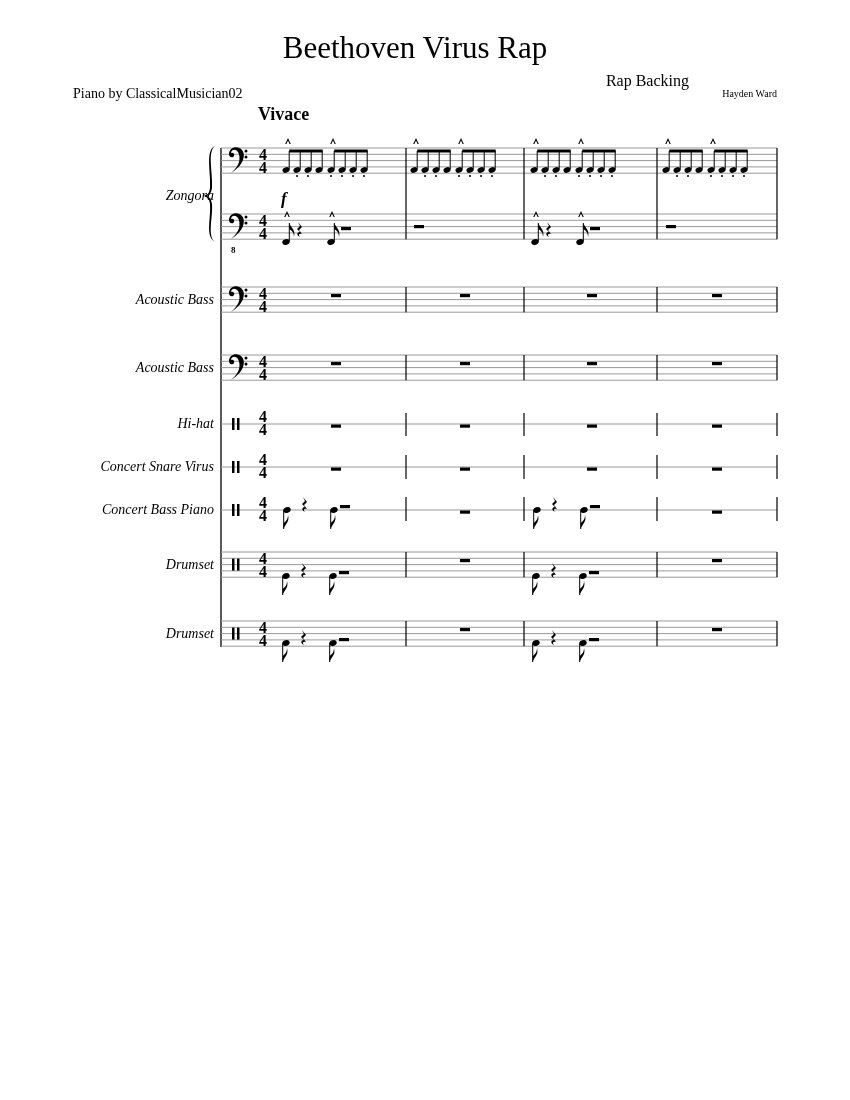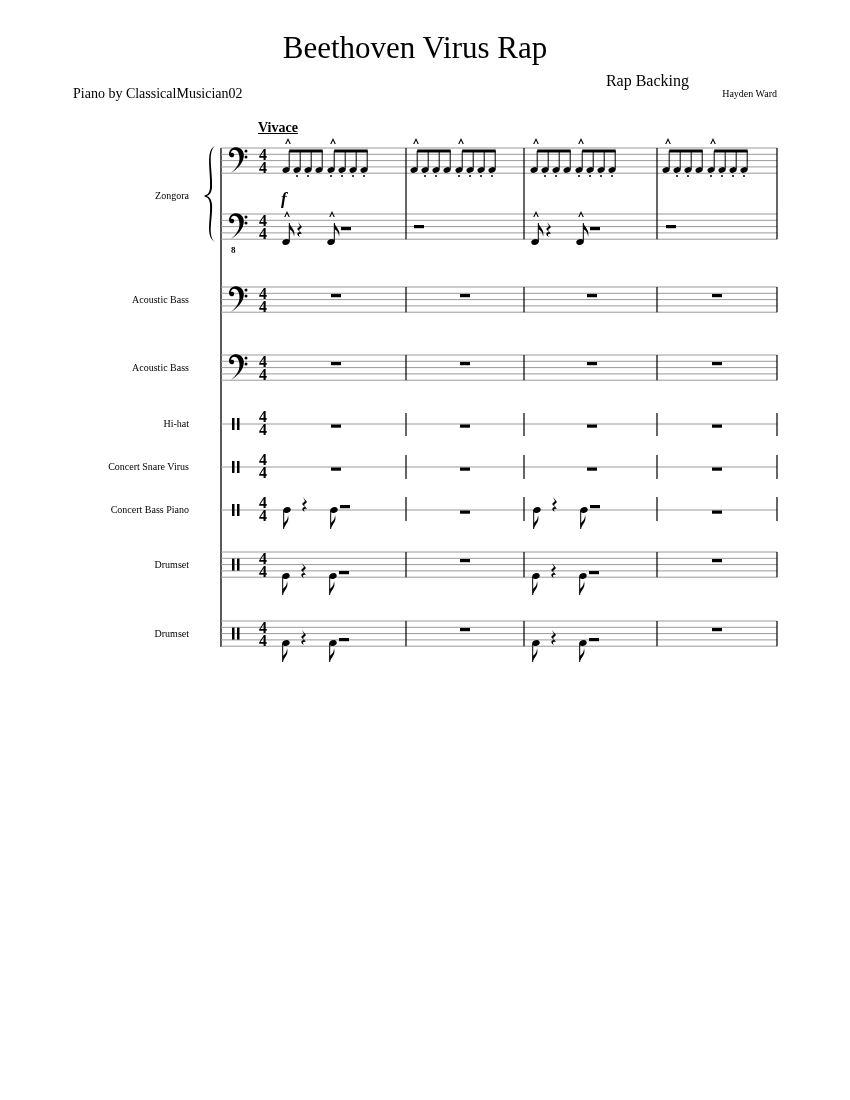--- a/index.html
+++ b/index.html
@@ -4,22 +4,22 @@
 <style>
   html, body { margin: 0; padding: 0; background: #ffffff; }
   body { width: 850px; height: 1100px; position: relative; overflow: hidden;
          font-family: "Liberation Serif", "DejaVu Serif", serif; color: #000; }
   .title { position: absolute; left: 0; width: 830px; top: 30px; text-align: center;
            font-size: 31px; line-height: 36px; }
   .subtitle { position: absolute; left: 0; width: 689px; top: 72px; text-align: right;
               font-size: 16px; line-height: 18px; }
   .arranger { position: absolute; left: 73px; top: 86px; font-size: 14px; line-height: 16px; }
   .composer { position: absolute; right: 73px; top: 86px; font-size: 10px; line-height: 16px; text-align: right; }
-  .tempo { position: absolute; left: 258px; top: 120px; font-size: 14px; font-weight: bold; line-height: 16px; text-decoration: underline; }
-  .instr { position: absolute; right: 661px; font-size: 10px; line-height: 16px; text-align: right; white-space: nowrap; }
+  .tempo { position: absolute; left: 258px; top: 106px; font-size: 18px; font-weight: bold; line-height: 16px; }
+  .instr { position: absolute; right: 636px; font-size: 14px; line-height: 16px; text-align: right; white-space: nowrap; font-style: italic; }
   svg.score { position: absolute; left: 0; top: 0; }
 </style>
 </head>
 <body>
 
 <div class="title">Beethoven Virus Rap</div>
 <div class="subtitle">Rap Backing</div>
 <div class="arranger">Piano by ClassicalMusician02</div>
 <div class="composer">Hayden Ward</div>
 <div class="tempo">Vivace</div>

